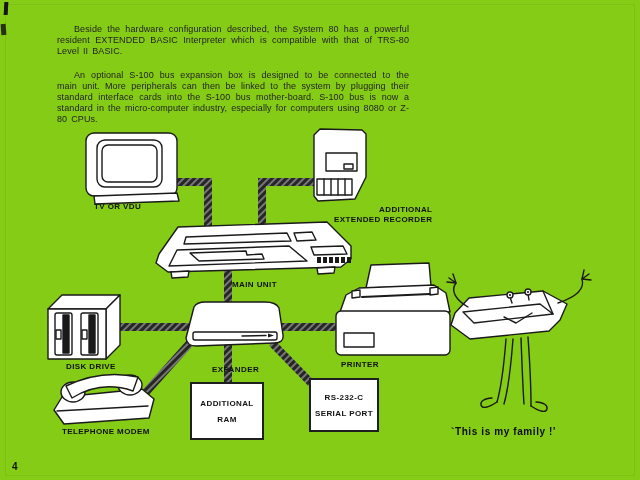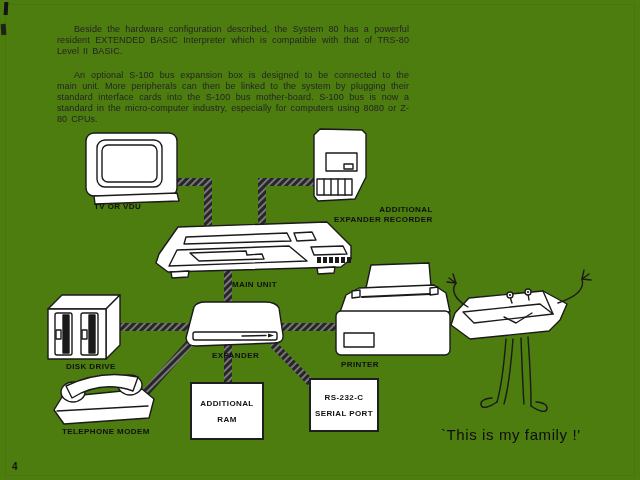--- a/index.html
+++ b/index.html
@@ -1,17 +1,17 @@
 <!DOCTYPE html>
 <html><head>
 <meta charset="utf-8">
 <style>
   html,body{margin:0;padding:0;background:#dcdcdc;}
   .page{
-    position:relative;width:640px;height:480px;background:#4d7c0f;
+    position:relative;width:640px;height:480px;background:#84cc16;
     overflow:hidden;font-family:"Liberation Sans",sans-serif;color:#1c1c1c;
   }
   .scan-frame{
     position:absolute;left:5px;top:4px;right:5px;bottom:4px;
     border:1px solid rgba(0,0,0,0.05);pointer-events:none;
   }
   .smudge{position:absolute;background:#141414;}
   .smudge.s1{left:4px;top:2px;width:4px;height:13px;transform:rotate(3deg);}
   .smudge.s2{left:1px;top:24px;width:5px;height:11px;opacity:.85;transform:rotate(-4deg);}
   .text-block{
@@ -22,33 +22,33 @@
   .text-block p{margin:0 0 12px 0;text-indent:17px;}
   .diagram-svg{position:absolute;left:0;top:0;width:640px;height:480px;}
   .dev-label{
     position:absolute;font-size:8px;font-weight:700;letter-spacing:0.4px;
     color:#111;white-space:nowrap;line-height:9.5px;text-align:right;
   }
   .label-tv{left:94px;top:202px;}
   .label-cassette{left:334px;top:205px;}
   .label-main{left:232px;top:280px;}
   .label-disk{left:50px;top:362px;padding-left:16px;}
-  .label-expander{left:212px;top:351px;}
+  .label-expander{left:212px;top:365px;}
   .label-printer{left:341px;top:360px;}
   .label-modem{left:62px;top:427px;}
   .node-box{
     position:absolute;background:#fff;border:2px solid #1f1f1f;
     display:flex;flex-direction:column;align-items:center;justify-content:center;
     gap:7px;font-size:8px;font-weight:700;letter-spacing:0.4px;color:#111;
     text-align:center;
   }
   .box-ram{left:190px;top:382px;width:70px;height:54px;}
   .box-serial{left:309px;top:378px;width:66px;height:50px;}
   .mascot-caption{
-    position:absolute;left:441px;top:426px;font-size:15px;font-weight:400;
+    position:absolute;left:451px;top:426px;font-size:10px;font-weight:700;
     letter-spacing:0.6px;color:#0d0d0d;white-space:nowrap;
   }
   .page-number{position:absolute;left:12px;top:461px;font-size:10px;font-weight:700;color:#111;}
 </style>
 </head>
 <body>
 
 <div class="page">
   <div class="scan-frame"></div>
   <div class="smudge s1"></div>
@@ -175,21 +175,21 @@
         <path d="M528,337 C530,365 531,392 531,406" fill="none"></path>
         <path d="M497,402 q-14,9 -16,3 q-1,-6 11,-7" fill="none"></path>
         <path d="M531,406 q14,9 16,3 q1,-6 -11,-7" fill="none"></path>
       </g>
     </g>
   </svg>
 
   <div class="dev-label label-tv">TV OR VDU</div>
   <div class="dev-label label-cassette">
     <div>ADDITIONAL</div>
-    <div>EXPANDER RECORDER</div>
+    <div>EXTENDED RECORDER</div>
   </div>
   <div class="dev-label label-main">MAIN UNIT</div>
   <div class="dev-label label-disk">DISK DRIVE</div>
   <div class="dev-label label-expander">EXPANDER</div>
   <div class="dev-label label-printer">PRINTER</div>
   <div class="dev-label label-modem">TELEPHONE MODEM</div>
 
   <div class="node-box box-ram">
     <div>ADDITIONAL</div>
     <div>RAM</div>

